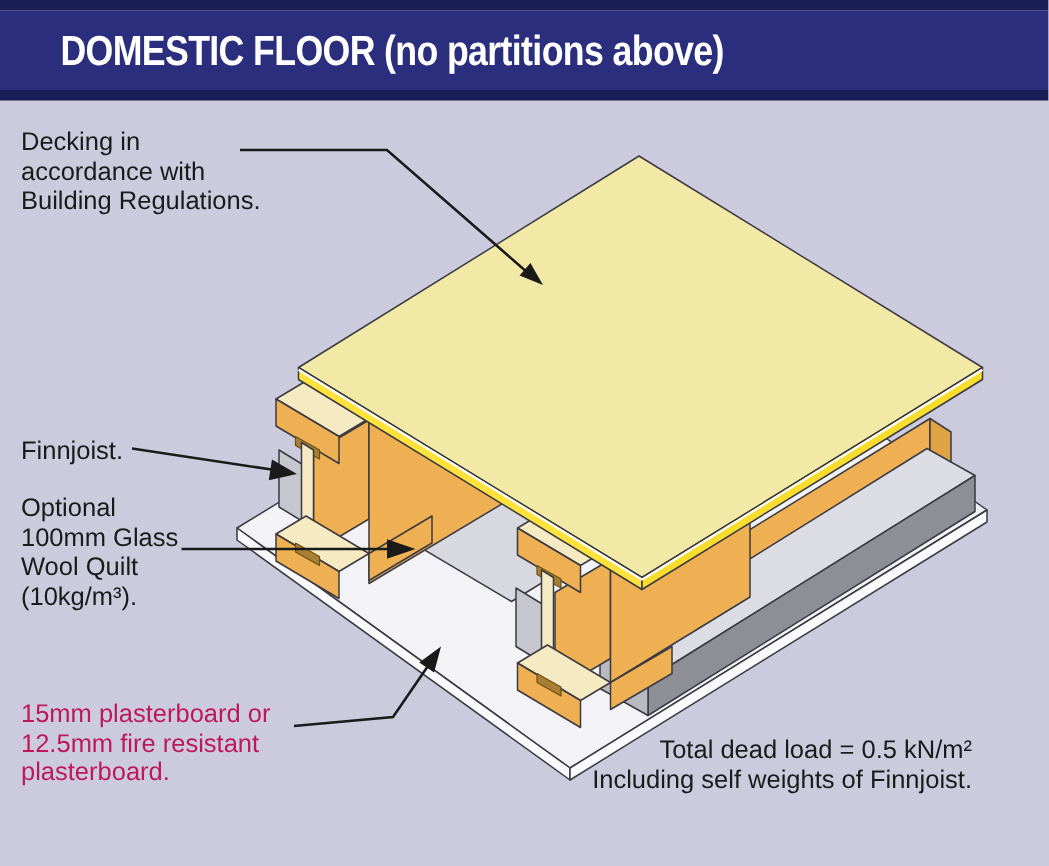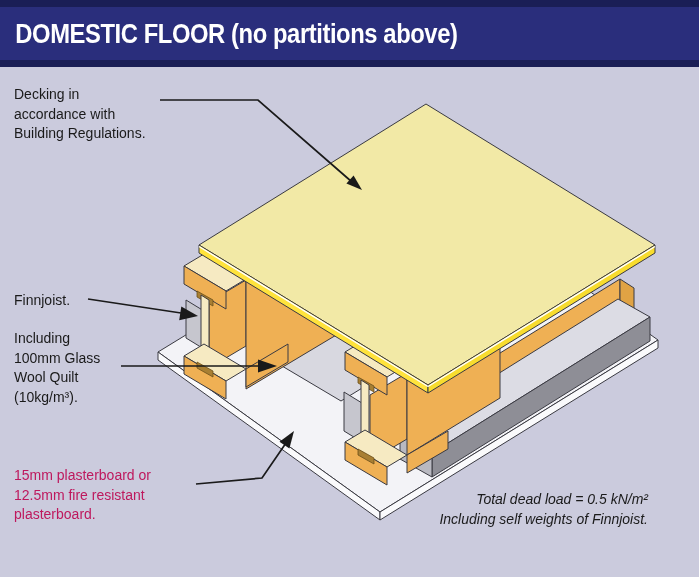--- a/index.html
+++ b/index.html
@@ -6,35 +6,35 @@
   body{
     width:699px;height:577px;position:relative;overflow:hidden;
     background:#CBCBDD;
     font-family:"Liberation Sans", sans-serif;
   }
   .header{
     position:absolute;top:0;left:0;width:699px;height:67px;
     display:flex;flex-direction:column;
   }
   .header-trim{height:7px;flex:0 0 auto;}
-  .header-main{flex:1 1 auto;display:flex;align-items:center;}
+  .header-main{flex:1 1 auto;display:flex;align-items:center;padding-left:25px;}
   .header-title{
     color:#FFFFFF;font-weight:bold;font-size:28px;
     padding-left:18px;white-space:nowrap;
     transform:scaleX(0.85);transform-origin:left center;
     letter-spacing:-0.5px;
   }
   .diagram{position:absolute;left:0;top:0;width:699px;height:577px;}
   .diagram polygon{stroke:#3A3A42;stroke-width:1;stroke-linejoin:round;}
   .diagram polygon.groove{stroke:#6B4F1A;stroke-width:0.8;}
   .diagram .leader{fill:none;stroke:#1A1A1A;stroke-width:1.7;}
   .diagram .hairline{fill:none;stroke:#FFFFFF;stroke-width:1.4;}
   .diagram polygon.arrowhead{stroke:none;}
   .lbl{
-    position:absolute;color:#1A1A1A;font-size:14px;line-height:19.5px;
+    position:absolute;color:#1A1A1A;font-size:17px;line-height:19.5px;
     white-space:pre-line;
   }
   .lbl-right{text-align:right;}
 </style>
 </head>
 <body style="background: rgb(203, 203, 221);">
 
 <div class="header">
   <div class="header-trim" style="background: rgb(26, 30, 86);"></div>
   <div class="header-main" style="background: rgb(42, 46, 124);">
@@ -114,21 +114,21 @@
 
     <path class="leader" d="M196,484 L262,478 L286,443"></path>
     <polygon class="arrowhead" points="294,431 289.4,448.4 279.5,441.7" fill="#1A1A1A"></polygon>
   </g>
 </svg>
 
 <div class="lbl" style="left: 14px; top: 85px; color: rgb(26, 26, 26);">Decking in
 accordance with
 Building Regulations.</div>
 <div class="lbl" style="left: 14px; top: 291px; color: rgb(26, 26, 26);">Finnjoist.</div>
-<div class="lbl" style="left: 14px; top: 329px; color: rgb(26, 26, 26);">Including
+<div class="lbl" style="left: 14px; top: 329px; color: rgb(26, 26, 26);">Optional
 100mm Glass
 Wool Quilt
 (10kg/m³).</div>
 <div class="lbl" style="left: 14px; top: 466px; color: #be185d;">15mm plasterboard or
 12.5mm fire resistant
 plasterboard.</div>
-<div class="lbl lbl-right" style="right: 51px; top: 490px; color: rgb(26, 26, 26); font-style: italic;">Total dead load = 0.5 kN/m²
+<div class="lbl lbl-right" style="right: 51px; top: 490px; color: rgb(26, 26, 26);">Total dead load = 0.5 kN/m²
 Including self weights of Finnjoist.</div>
 
 </body></html>

